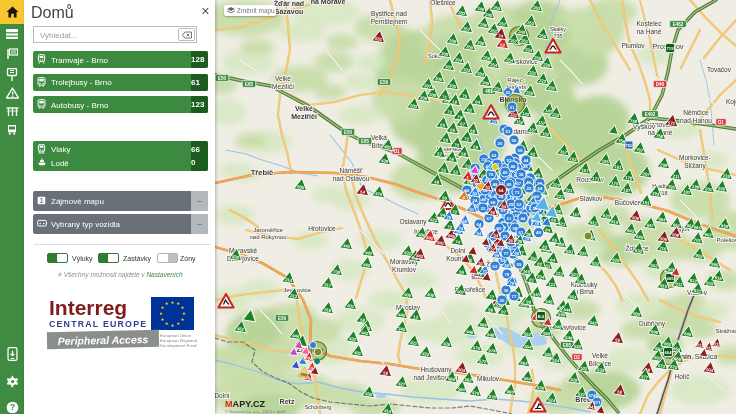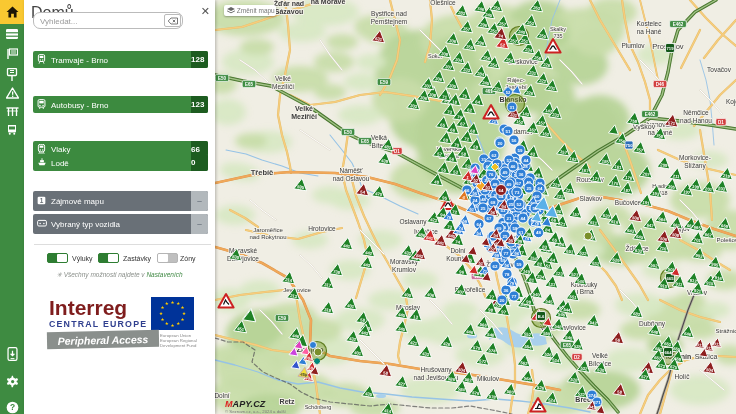--- a/index.html
+++ b/index.html
@@ -3,21 +3,21 @@
 <style>
 *{margin:0;padding:0;box-sizing:border-box}
 html,body{width:736px;height:414px;overflow:hidden;font-family:"Liberation Sans",sans-serif}
 #app{position:relative;width:736px;height:414px;background:#fff}
 #bar{position:absolute;left:0;top:0;width:24px;height:414px;background:#3e8b41}
 #home{position:absolute;left:0;top:0;width:24px;height:24px;background:#f9c831;display:flex;align-items:center;justify-content:center}
 .bic{position:absolute;left:0;width:24px;height:20px;display:flex;align-items:center;justify-content:center}
 #panel{position:absolute;left:24px;top:0;width:191px;height:414px;background:#fff;box-shadow:1px 0 3px rgba(0,0,0,.25)}
 #title{position:absolute;left:7px;top:4px;font-size:16px;color:#444}
 #close{position:absolute;right:5px;top:5px;font-size:11px;color:#555}
-#search{position:absolute;left:9px;top:12px;width:150px;height:17px;border:1px solid #bbb;border-radius:7px;background:#fff}
+#search{position:absolute;left:9px;top:26px;width:164px;height:17px;border:1px solid #bbb;border-radius:0;background:#fff}
 #search span.ph{position:absolute;left:6px;top:4px;font-size:8px;color:#9a9a9a}
 #clearbtn{position:absolute;right:1px;top:1px;width:17px;height:13px;border:1px solid #bbb;border-radius:2px;display:flex;align-items:center;justify-content:center}
 .btn{position:absolute;left:9px;width:175px;height:17px;border-radius:2px;color:#fff;font-size:8px}
 .btn .ic{position:absolute;left:4px;top:3px}
 .ybtn .ic{top:5px}
 .btn .tx{position:absolute;left:18px;top:4.5px}
 .btn .bd{position:absolute;right:0;top:0;width:17px;height:17px;border-radius:0 2px 2px 0;font-weight:bold;text-align:left;line-height:17px;font-size:8px}
 .gbtn{background:#3c8a3f}
 .gbtn .bd{background:#1d5c20}
 .ybtn{background:#697077;height:20px}
@@ -29,21 +29,21 @@
 #note{position:absolute;left:0;top:271px;width:191px;text-align:center;font-size:6.5px;color:#8a8f8a;font-style:italic}
 #note b{color:#3f8843;font-style:italic;font-weight:normal}
 #interreg{position:absolute;left:25px;top:297px;width:145px}
 #itx{font-size:21px;font-weight:bold;color:#7f1d1d;letter-spacing:0px;line-height:21px}
 #ice{font-size:8.8px;font-weight:bold;color:#303f8f;letter-spacing:1.2px;margin-top:1px}
 #euflag{position:absolute;left:127px;top:297px;width:43px;height:33px;background:#039;display:flex;align-items:center;justify-content:center}
 #banner{position:absolute;left:23px;top:331px;width:112px;height:17px;background:#8a8f8c;transform:rotate(-1.2deg);display:flex;align-items:center;justify-content:center;color:#fff;font-weight:bold;font-style:italic;font-size:10.5px}
 #eutxt{position:absolute;left:136px;top:333px;font-size:4.3px;color:#888;line-height:5px}
 #map{position:absolute;left:215px;top:0;width:521px;height:414px;background:#f0eee4}
 #zmenit{position:absolute;left:9px;top:5px;width:52px;height:11px;background:#fff;border-radius:2px;box-shadow:0 1px 2px rgba(0,0,0,.3);display:flex;align-items:center;font-size:6.5px;color:#777;padding-left:3px;z-index:5}
-#mapy{position:absolute;left:10px;bottom:5px;z-index:5;font-weight:bold;font-style:italic;font-size:9px;color:#222;letter-spacing:0.1px}
+#mapy{position:absolute;left:10px;bottom:5px;z-index:5;font-weight:bold;font-size:9px;color:#222;letter-spacing:0.1px}
 #mapy b{color:#d22}
 #attr{position:absolute;left:10px;bottom:0px;z-index:5;font-size:4.3px;color:#777}
 svg text{font-family:"Liberation Sans",sans-serif}
 </style></head>
 <body>
 <div id="app">
 <div id="map"><svg width="521" height="414" viewBox="215 0 521 414" xmlns="http://www.w3.org/2000/svg" font-family="Liberation Sans, sans-serif">
         <rect x="215" y="0" width="521" height="414" fill="#f0eee4"></rect>
         <defs>
           <filter id="bl" x="-30%" y="-30%" width="160%" height="160%">
@@ -2209,20 +2209,32 @@
         <span class="ic"><svg width="9" height="10" viewBox="0 0 14 16">
             <rect x="2" y="1" width="10" height="11" rx="2" fill="none" stroke="#fff" stroke-width="1.6"></rect>
             <rect x="4" y="3" width="6" height="3.5" fill="#fff"></rect>
             <circle cx="5" cy="9.5" r="1.1" fill="#fff"></circle>
             <circle cx="9" cy="9.5" r="1.1" fill="#fff"></circle>
             <path d="M4 13 L3 15.5 M10 13 L11 15.5" stroke="#fff" stroke-width="1.4"></path>
           </svg></span>
         <span class="tx">Tramvaje - Brno</span>
         <span class="bd">128</span>
       </div>
+<div class="btn gbtn" style="top:73.5px">
+        <span class="ic"><svg width="9" height="10" viewBox="0 0 14 16">
+            <rect x="1.5" y="1" width="11" height="12" rx="2" fill="none" stroke="#fff" stroke-width="1.6"></rect>
+            <rect x="3.5" y="3" width="7" height="4" fill="#fff"></rect>
+            <circle cx="4.5" cy="10.5" r="1.2" fill="#fff"></circle>
+            <circle cx="9.5" cy="10.5" r="1.2" fill="#fff"></circle>
+            <rect x="3" y="13.5" width="2" height="2" fill="#fff"></rect>
+            <rect x="9" y="13.5" width="2" height="2" fill="#fff"></rect>
+          </svg></span>
+        <span class="tx">Trolejbusy - Brno</span>
+        <span class="bd">61</span>
+      </div>
 <div class="btn gbtn" style="top:96px">
         <span class="ic"><svg width="9" height="10" viewBox="0 0 14 16">
             <rect x="1.5" y="1" width="11" height="12" rx="2" fill="none" stroke="#fff" stroke-width="1.6"></rect>
             <rect x="3.5" y="3" width="7" height="4" fill="#fff"></rect>
             <circle cx="4.5" cy="10.5" r="1.2" fill="#fff"></circle>
             <circle cx="9.5" cy="10.5" r="1.2" fill="#fff"></circle>
             <rect x="3" y="13.5" width="2" height="2" fill="#fff"></rect>
             <rect x="9" y="13.5" width="2" height="2" fill="#fff"></rect>
           </svg></span>
         <span class="tx">Autobusy - Brno</span>

